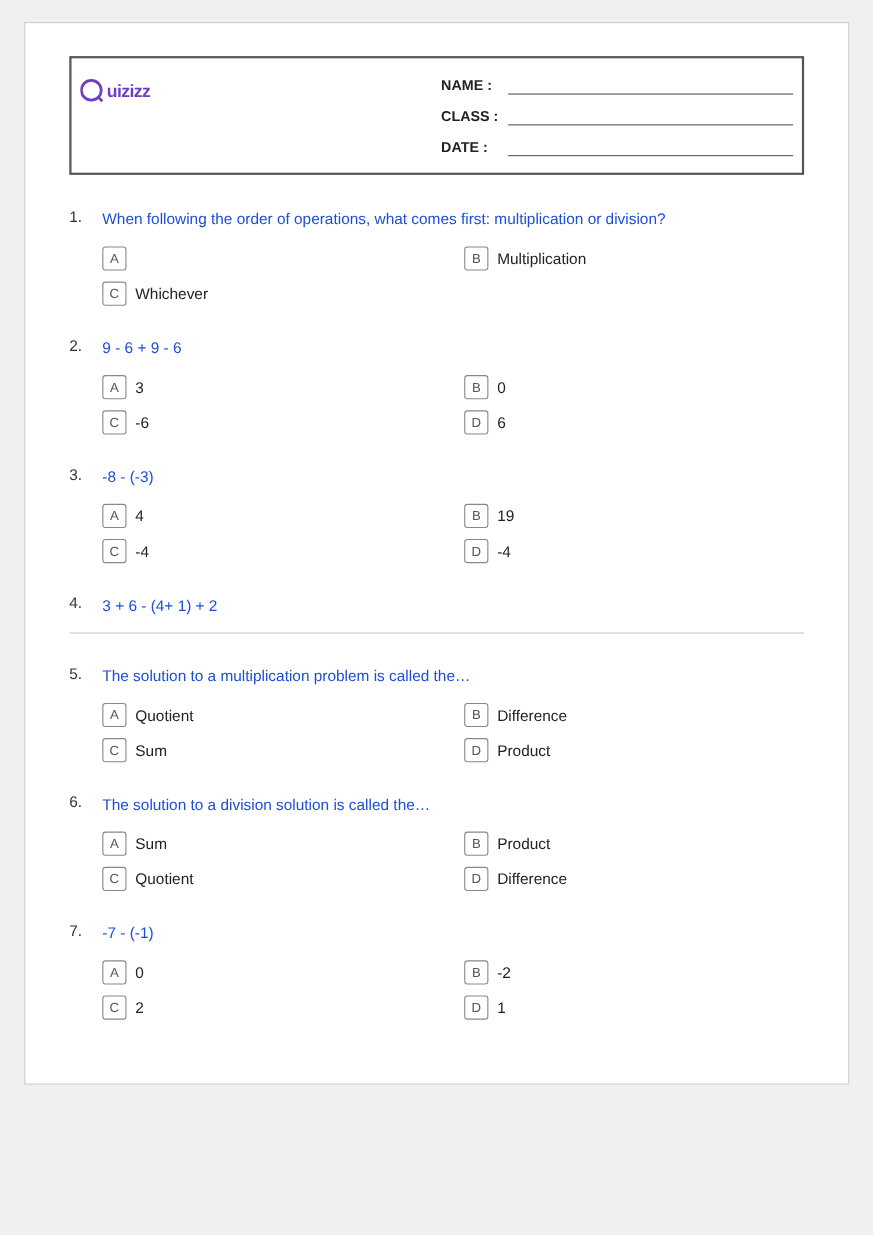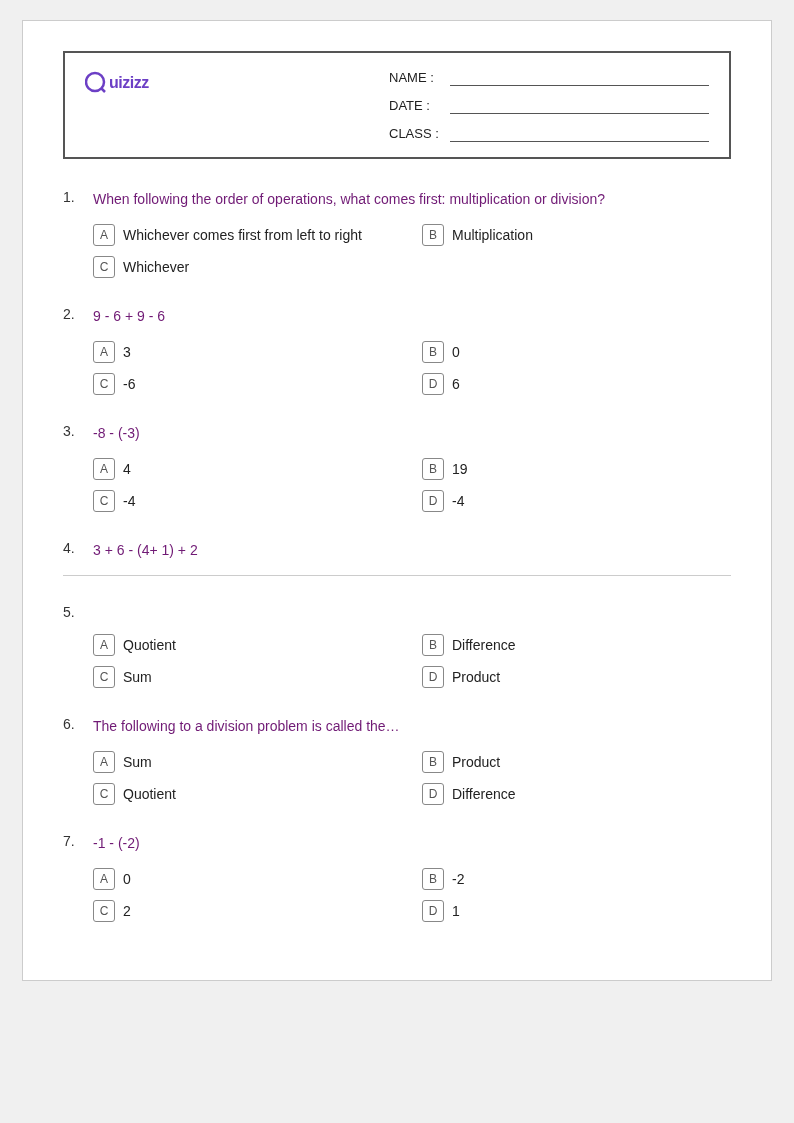--- a/index.html
+++ b/index.html
@@ -17,21 +17,21 @@
       background: #fff;
       padding: 30px 40px;
       border: 1px solid #ccc;
     }
     
     .header {
       display: flex;
       justify-content: space-between;
       align-items: flex-start;
       border: 2px solid #555;
-      padding: 15px 20px;
+      padding: 15px 8px;
       margin-bottom: 30px;
     }
     .header-left {}
     .logo {
       font-size: 22px;
       font-weight: bold;
       color: #6c3fc5;
       letter-spacing: -0.5px;
     }
     .quiz-title {
@@ -50,21 +50,21 @@
       gap: 10px;
       min-width: 320px;
     }
     .field-row {
       display: flex;
       align-items: center;
       gap: 6px;
     }
     .field-label {
       font-size: 13px;
-      font-weight: normal;
+      font-weight: bold;
       color: #222;
       width: 55px;
     }
     .field-line {
       flex: 1;
       border-bottom: 1.5px solid #555;
       height: 18px;
     }
     
     .question-block {
@@ -76,21 +76,21 @@
       gap: 8px;
       margin-bottom: 14px;
     }
     .q-num {
       font-size: 14px;
       color: #333;
       min-width: 22px;
     }
     .q-text {
       font-size: 14px;
-      color: #701a75;
+      color: #1d4ed8;
       line-height: 1.5;
     }
     .answers-grid {
       display: grid;
       grid-template-columns: 1fr 1fr;
       gap: 10px 20px;
       padding-left: 30px;
     }
     .answer-item {
       display: flex;
@@ -139,40 +139,39 @@
       </div>
       <div class="quiz-title"></div>
       <div class="quiz-subtitle"></div>
     </div>
     <div class="header-right">
       <div class="field-row">
         <span class="field-label">NAME :</span>
         <div class="field-line"></div>
       </div>
       <div class="field-row">
+        <span class="field-label">CLASS :</span>
+        <div class="field-line"></div>
+      </div>
+      <div class="field-row">
         <span class="field-label">DATE :</span>
         <div class="field-line"></div>
       </div>
-      <div class="field-row">
-        <span class="field-label">CLASS :</span>
-        <div class="field-line"></div>
-      </div>
     </div>
   </div>
 
   <div id="questions-container">
       <div class="question-block">
         <div class="question-number-row">
           <span class="q-num">1.</span>
           <span class="q-text">When following the order of operations, what comes first: multiplication or division?</span>
         </div>
         <div class="answers-grid">
           <div class="answer-item">
             <span class="answer-letter">A</span>
-            <span class="answer-text">Whichever comes first from left to right</span>
           </div>
           <div class="answer-item">
             <span class="answer-letter">B</span>
             <span class="answer-text">Multiplication</span>
           </div>
           <div class="answer-item" style="grid-column: 1;">
             <span class="answer-letter">C</span>
             <span class="answer-text">Whichever</span>
           </div>
         </div>
@@ -228,20 +227,21 @@
       <div class="question-block">
         <div class="question-number-row">
           <span class="q-num">4.</span>
           <span class="q-text">3 + 6 - (4+ 1) + 2</span>
         </div>
         <hr class="divider">
       </div>
       <div class="question-block">
         <div class="question-number-row">
           <span class="q-num">5.</span>
+          <span class="q-text">The solution to a multiplication problem is called the…</span>
         </div>
         <div class="answers-grid">
           <div class="answer-item">
             <span class="answer-letter">A</span>
             <span class="answer-text">Quotient</span>
           </div>
           <div class="answer-item">
             <span class="answer-letter">B</span>
             <span class="answer-text">Difference</span>
           </div>
@@ -251,21 +251,21 @@
           </div>
           <div class="answer-item">
             <span class="answer-letter">D</span>
             <span class="answer-text">Product</span>
           </div>
         </div>
       </div>
       <div class="question-block">
         <div class="question-number-row">
           <span class="q-num">6.</span>
-          <span class="q-text">The following to a division problem is called the…</span>
+          <span class="q-text">The solution to a division solution is called the…</span>
         </div>
         <div class="answers-grid">
           <div class="answer-item">
             <span class="answer-letter">A</span>
             <span class="answer-text">Sum</span>
           </div>
           <div class="answer-item">
             <span class="answer-letter">B</span>
             <span class="answer-text">Product</span>
           </div>
@@ -275,21 +275,21 @@
           </div>
           <div class="answer-item">
             <span class="answer-letter">D</span>
             <span class="answer-text">Difference</span>
           </div>
         </div>
       </div>
       <div class="question-block">
         <div class="question-number-row">
           <span class="q-num">7.</span>
-          <span class="q-text">-1 - (-2)</span>
+          <span class="q-text">-7 - (-1)</span>
         </div>
         <div class="answers-grid">
           <div class="answer-item">
             <span class="answer-letter">A</span>
             <span class="answer-text">0</span>
           </div>
           <div class="answer-item">
             <span class="answer-letter">B</span>
             <span class="answer-text">-2</span>
           </div>

